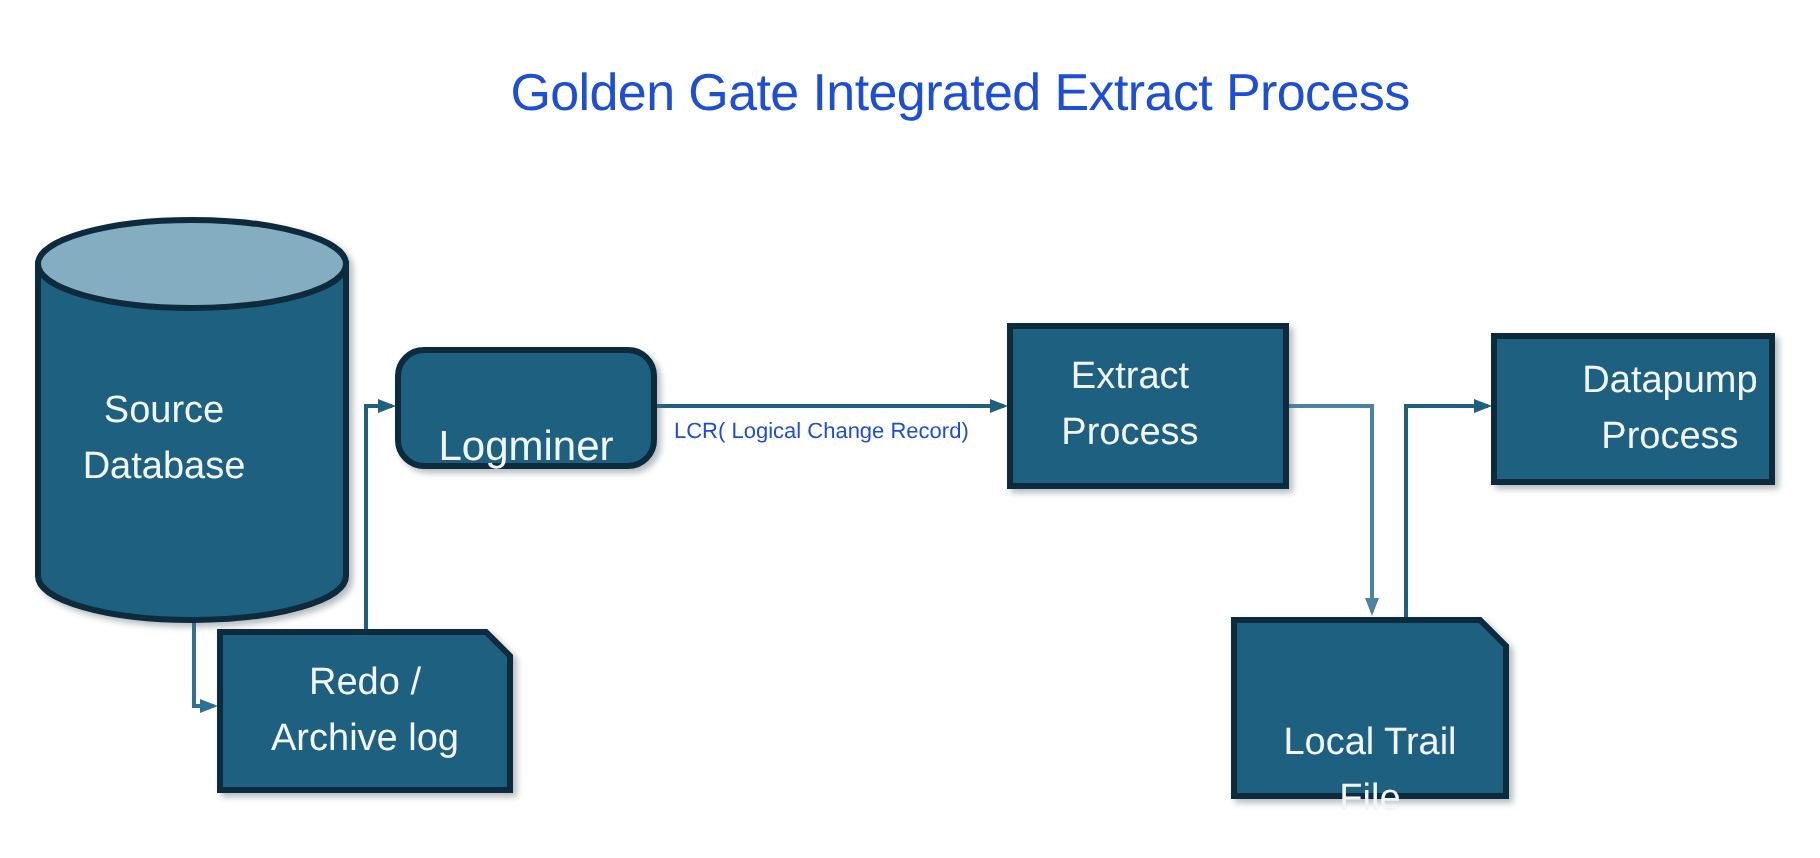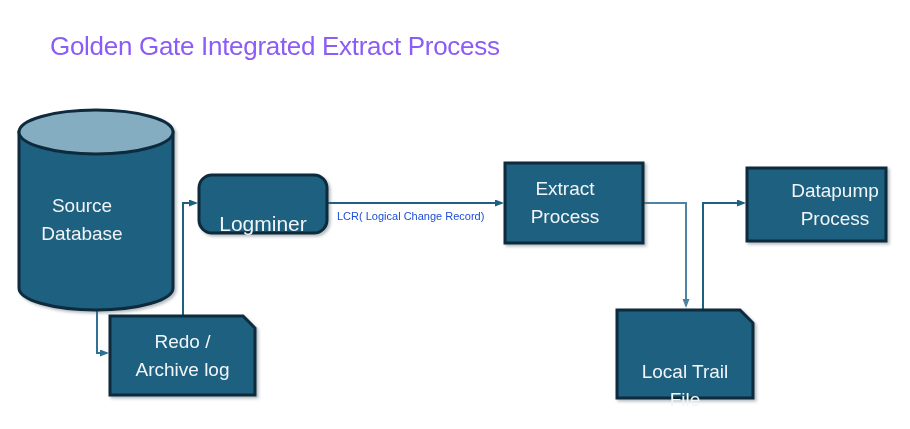--- a/index.html
+++ b/index.html
@@ -11,23 +11,24 @@
     font-family: "Liberation Sans", sans-serif;
     overflow: hidden;
   }
   #diagram-svg { position: absolute; left: 0; top: 0; }
   .shape { stroke: #0d2b3d; stroke-width: 3px; }
   .shapes-group { filter: drop-shadow(2px 2px 1.5px rgba(90,105,115,0.45)); }
   .connector { fill: none; stroke-width: 2px; }
   .title {
     position: absolute;
     left: 50px; right: 0; top: 31px;
+    text-align: center;
     font-size: 26px;
     letter-spacing: -0.3px;
-    color: #8b5cf6;
+    color: #1d4ed8;
   }
   .lbl {
     position: absolute;
     display: flex;
     align-items: center;
     justify-content: center;
     text-align: center;
     color: #f2f5f7;
     white-space: pre-line;
     line-height: 1.45;

